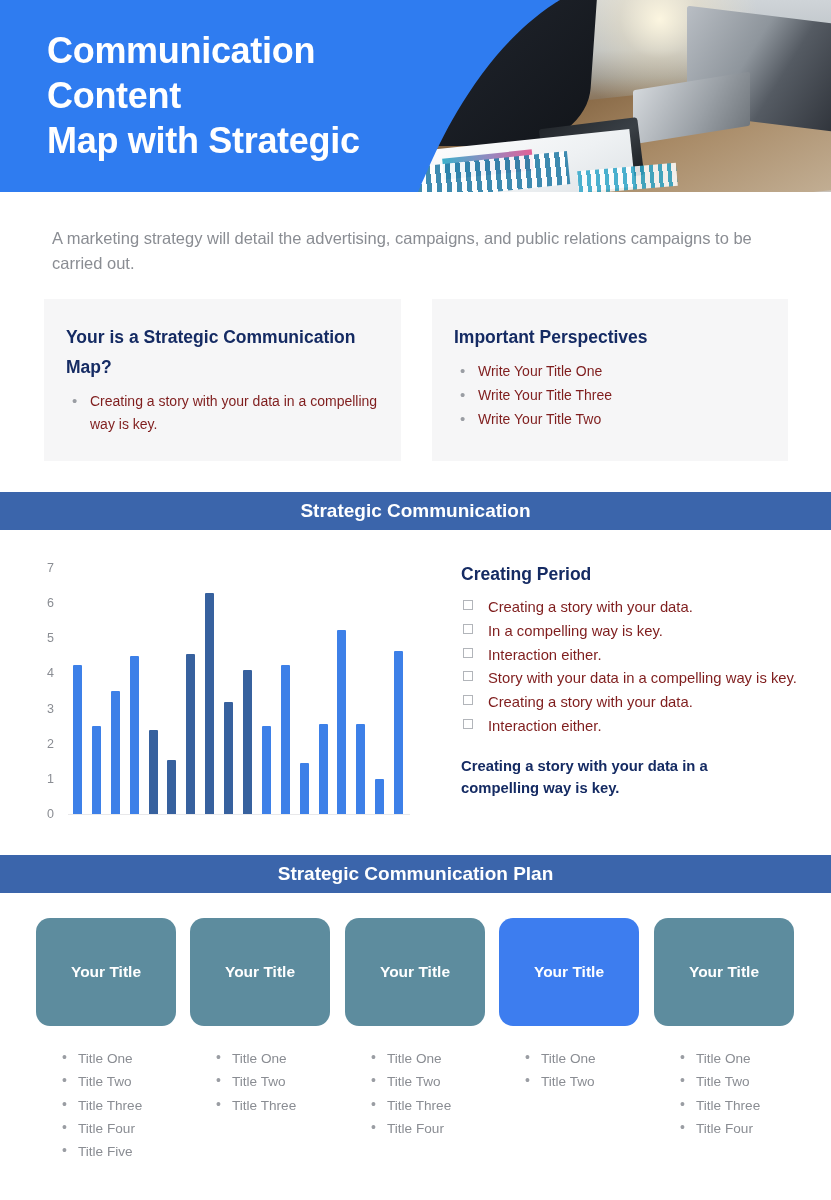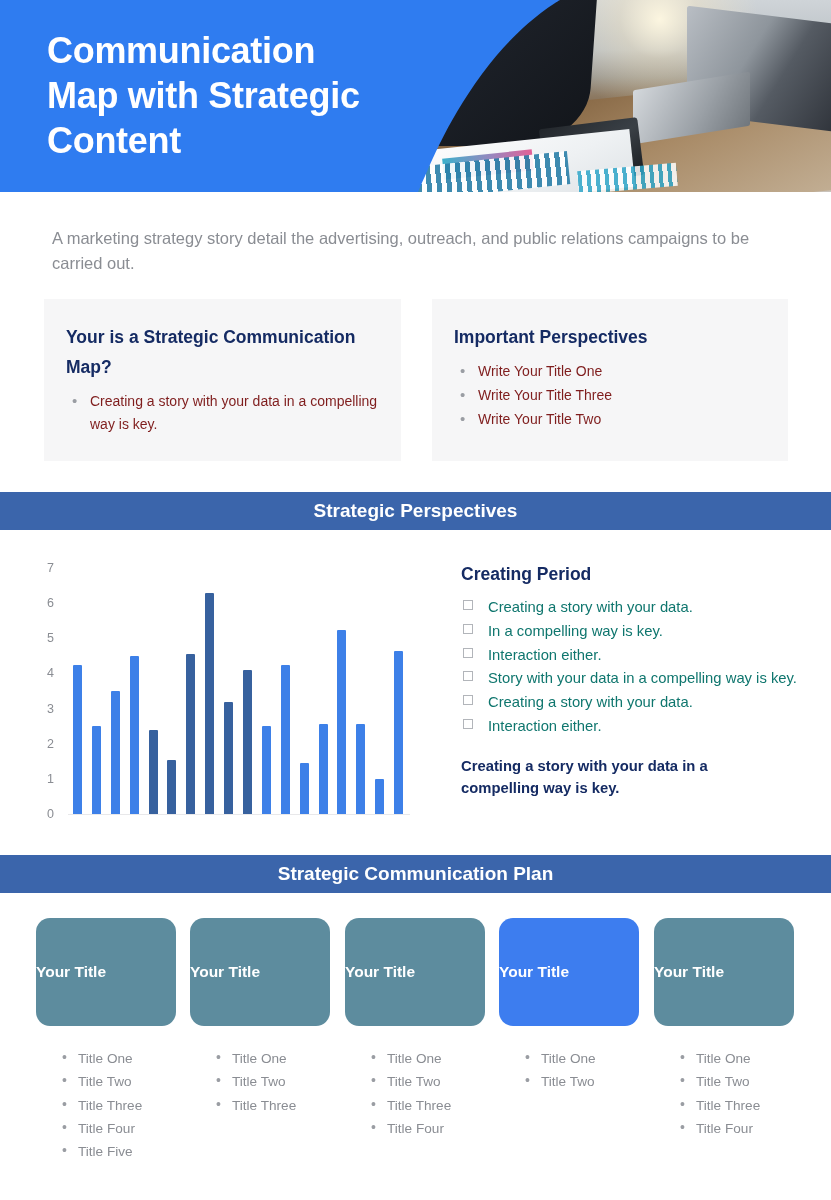--- a/index.html
+++ b/index.html
@@ -198,21 +198,21 @@
   .period h3 {
     color: #152b63;
     font-size: 17.5px;
     font-weight: bold;
     margin-bottom: 11px;
   }
   .period ul { list-style: none; }
   .period li {
     position: relative;
     padding-left: 27px;
-    color: #0f766e;
+    color: #7f1d1d;
     font-size: 14.8px;
     line-height: 23.8px;
     margin-bottom: 0px;
   }
   .period li .cbx {
     position: absolute; left: 2px; top: 4px;
     width: 10px; height: 10px;
     border: 1.4px solid #b2b5ba;
   }
   .period .footnote {
@@ -227,20 +227,21 @@
   
   .plan { position: absolute; left: 0; top: 918px; width: 831px; }
   .plan-cards { position: relative; height: 108px; }
   .card {
     position: absolute;
     top: 0;
     width: 140px; height: 108px;
     border-radius: 14px;
     display: flex;
     align-items: center;
+    justify-content: center;
     color: #ffffff;
     font-size: 15.5px;
     font-weight: bold;
   }
   .plan-lists { position: relative; margin-top: 21px; height: 120px; }
   .plan-col { position: absolute; top: 0; width: 150px; }
   .plan-col li {
     list-style: none;
     position: relative;
     padding-left: 24px;
@@ -267,45 +268,45 @@
     <div class="papers"></div>
     <div class="pinkpaper"></div>
     <div class="chartpaper"></div>
     <div class="chartpaper2"></div>
   </div>
   <svg class="header-blue" viewBox="0 0 831 192" preserveAspectRatio="none">
     <path d="M0,0 L560,0 C560,0 520,22 482,74 C444,126 430,166 418,192 L0,192 Z" fill="#2f7cf0"></path>
   </svg>
   <div class="header-title">
     <div>Communication</div>
+    <div>Content</div>
     <div>Map with Strategic</div>
-    <div>Content</div>
   </div>
 </div>
 
-<div class="intro">A marketing strategy story detail the advertising, outreach, and public relations campaigns to be carried out.</div>
+<div class="intro">A marketing strategy will detail the advertising, campaigns, and public relations campaigns to be carried out.</div>
 
 <div class="panels">
   <div class="panel left">
     <h3>Your is a Strategic Communication Map?</h3>
     <ul>
       <li>Creating a story with your data in a compelling way is key.</li>
     </ul>
   </div>
   <div class="panel right">
     <h3>Important Perspectives</h3>
     <ul>
       <li>Write Your Title One</li>
       <li>Write Your Title Three</li>
       <li>Write Your Title Two</li>
     </ul>
   </div>
 </div>
 
-<div class="banner b1">Strategic Perspectives</div>
+<div class="banner b1">Strategic Communication</div>
 
 <div class="chart-area">
   <div class="axis-line"></div>
   <div class="chart-plot" id="chart-plot">
       <div class="ytick" style="top: 0px;">7</div>
       <div class="ytick" style="top: 35.1429px;">6</div>
       <div class="ytick" style="top: 70.2857px;">5</div>
       <div class="ytick" style="top: 105.429px;">4</div>
       <div class="ytick" style="top: 140.571px;">3</div>
       <div class="ytick" style="top: 175.714px;">2</div>

